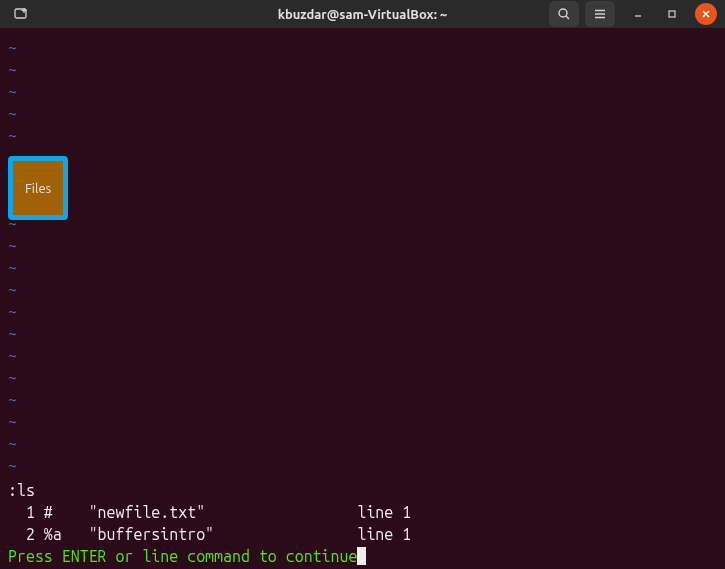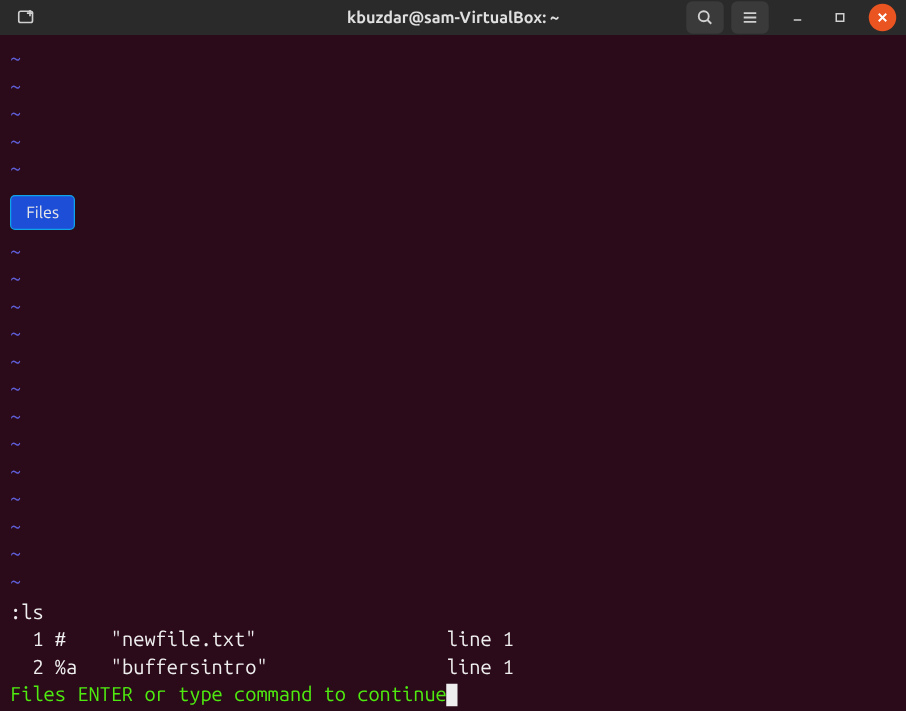--- a/index.html
+++ b/index.html
@@ -113,27 +113,27 @@
       display: inline-block;
       width: 9px;
       height: 18px;
       background: #eeeeee;
       vertical-align: text-bottom;
     }
     .files-tooltip {
       position: absolute;
       top: 156px;
       left: 8px;
-      background: #1d4ed8;
+      background: #a16207;
       color: #e8e8e8;
       font-family: "Ubuntu", sans-serif;
       font-size: 13px;
-      padding: 6px 12px;
+      padding: 20px 12px;
       border-radius: 4px;
-      border: 1px solid #0ea5e9;
+      border: 5px solid #0ea5e9;
     }
   </style>
 </head>
 <body>
 
 <div class="titlebar">
   <div class="titlebar-left">
     <div class="new-tab-btn">
       <svg width="16" height="16" viewBox="0 0 16 16">
         <rect x="2" y="3" width="11" height="9" rx="1.5" fill="none" stroke="#d0d0d0" stroke-width="1.3"></rect>
@@ -200,18 +200,18 @@
       <div class="tilde-line">~</div>
     </div>
 
   <div class="command-area">
     <div class="cmd-line">:ls</div>
     <div id="buffer-list">
         <div class="cmd-line">  1 #    "newfile.txt"                 line 1</div>
         <div class="cmd-line">  2 %a   "buffersintro"                line 1</div>
       </div>
     <div class="prompt-line">
-      <span>Files ENTER or type command to continue</span><span class="cursor-block"></span>
+      <span>Press ENTER or line command to continue</span><span class="cursor-block"></span>
     </div>
   </div>
 </div>
 
 <div class="files-tooltip">Files</div>
 
 </body></html>

